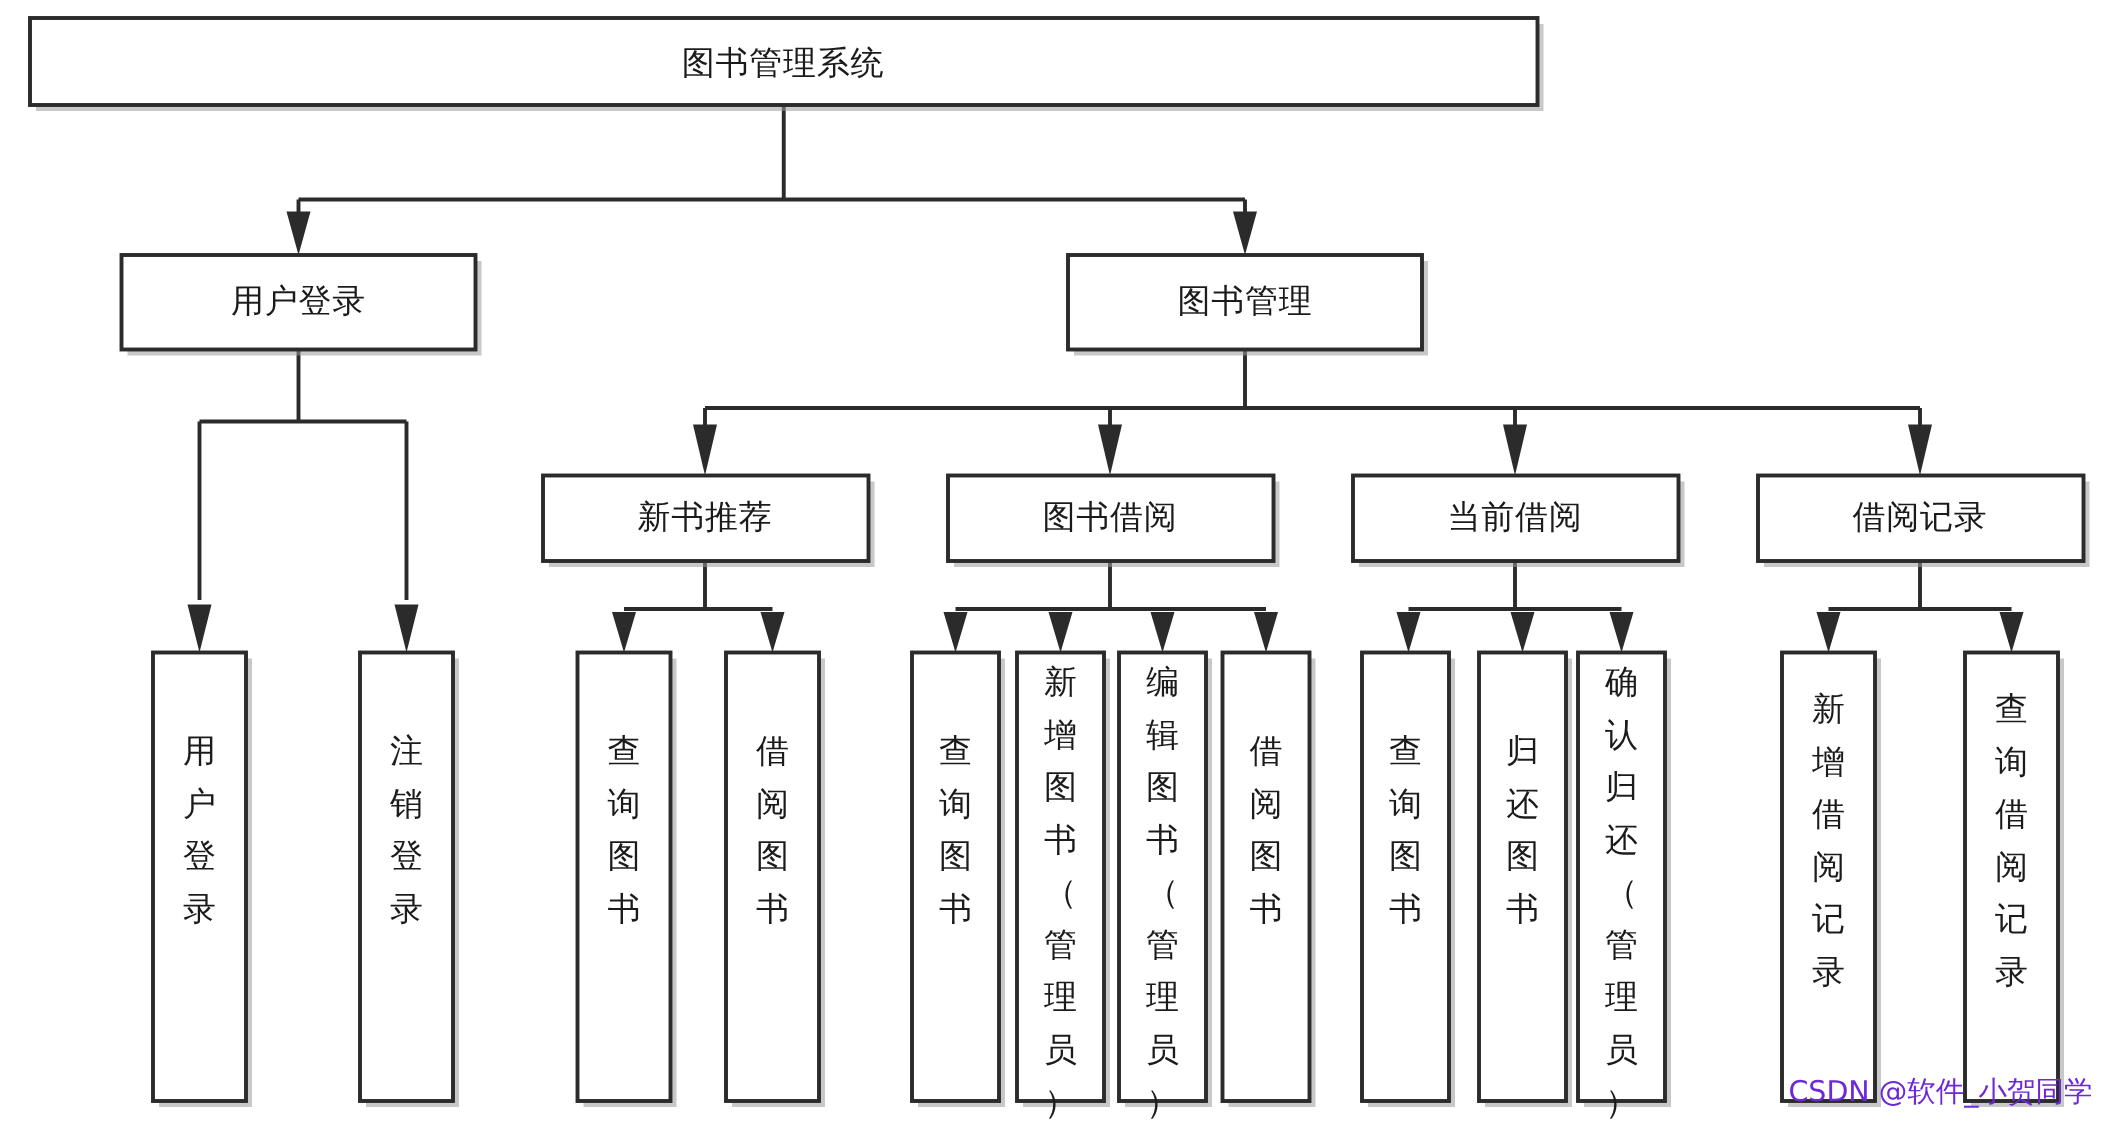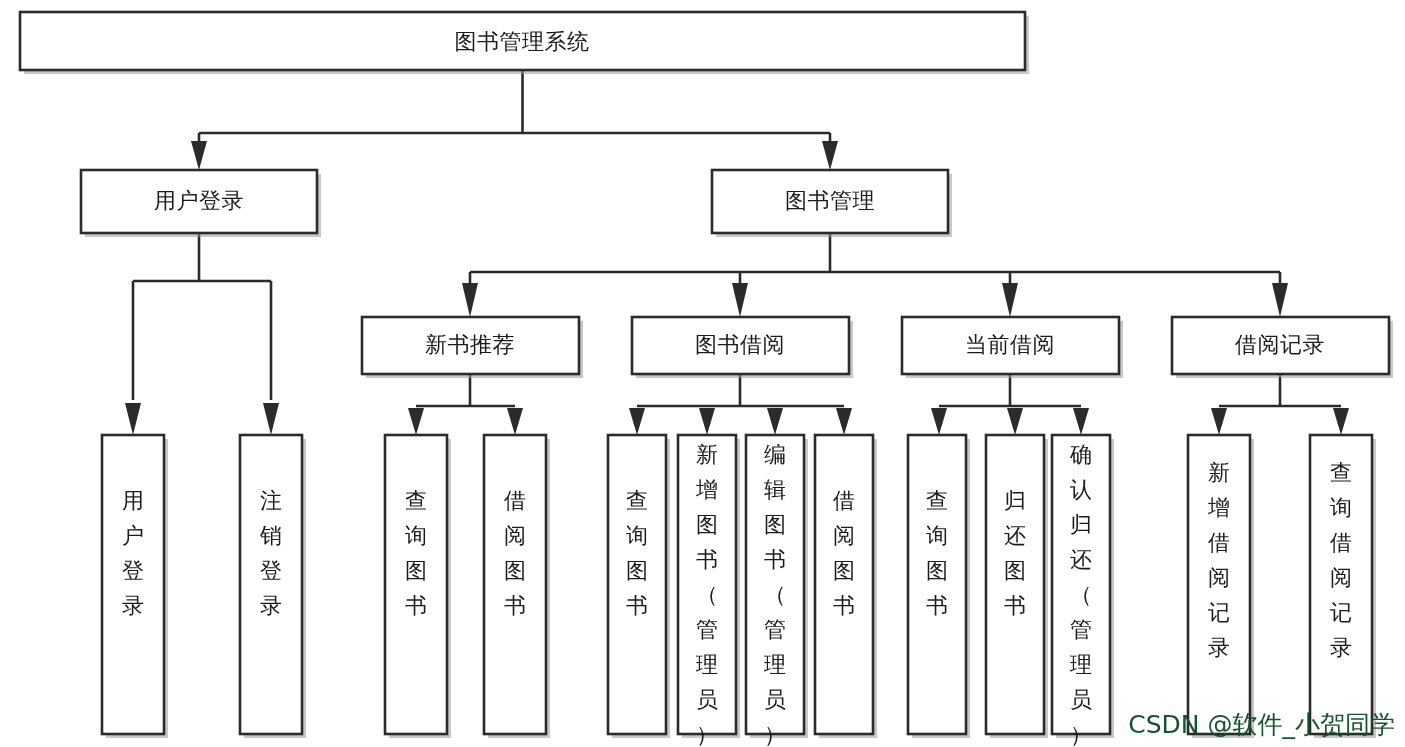--- a/index.html
+++ b/index.html
@@ -59,22 +59,22 @@
     font-size: 22px;
     fill: #1b1b1b;
     text-anchor: middle;
     letter-spacing: 0px;
   }
   .watermark {
     position: absolute;
     right: 10px;
     bottom: 6px;
     font-family: "DejaVu Sans", "Liberation Sans", sans-serif;
-    font-size: 25px;
-    color: #14532d;
+    font-size: 19px;
+    color: #6d28d9;
     white-space: nowrap;
     pointer-events: none;
     user-select: none;
   }
 </style>
 </head>
 <body>
 
 <div id="diagram-root">
   <svg id="diagram-svg" viewBox="0 0 1405 747" xmlns="http://www.w3.org/2000/svg">

